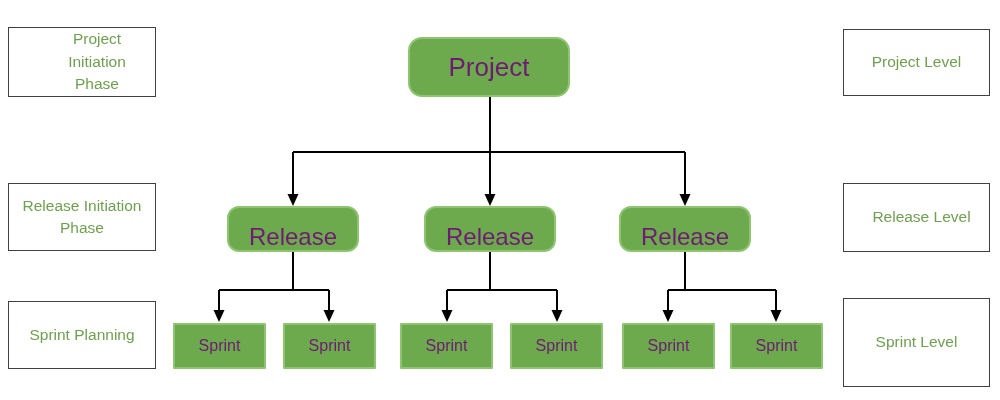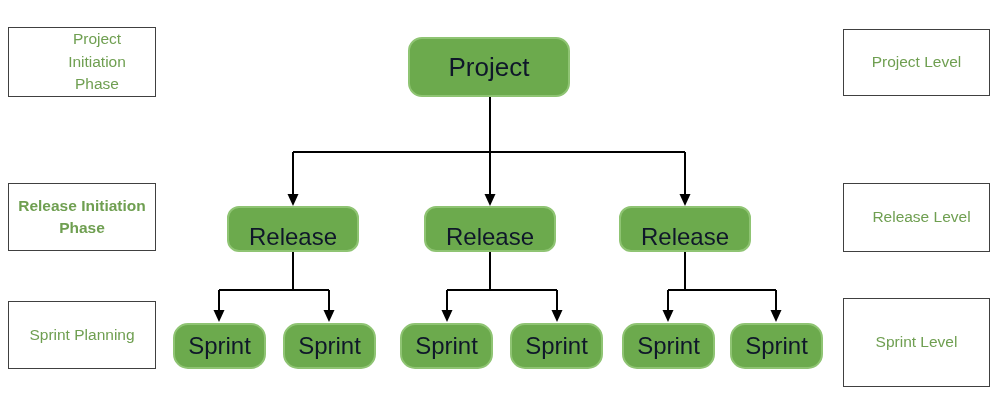--- a/index.html
+++ b/index.html
@@ -13,42 +13,42 @@
     width: 1000px;
     height: 400px;
     background: #ffffff;
     overflow: hidden;
   }
   
   .node {
     position: absolute;
     background: #6caa4d;
     border: 2px solid #8fc473;
-    color: #0f172a;
+    color: #701a75;
     display: flex;
     align-items: center;
     justify-content: center;
     box-sizing: border-box;
     text-align: center;
     line-height: 1.1;
   }
   .node-project {
     left: 408px; top: 37px; width: 162px; height: 60px;
     border-radius: 14px; font-size: 26px;
   }
   .node-release {
     top: 206px; width: 132px; height: 46px;
     border-radius: 12px; font-size: 24px; align-items: flex-end;
   }
   .node-release.r1 { left: 227px; }
   .node-release.r2 { left: 424px; }
   .node-release.r3 { left: 619px; }
   .node-sprint {
     top: 323px; width: 93px; height: 46px;
-    border-radius: 15px; font-size: 24px;
+    border-radius: 1px; font-size: 16px;
   }
   .node-sprint.s1 { left: 173px; }
   .node-sprint.s2 { left: 283px; }
   .node-sprint.s3 { left: 400px; }
   .node-sprint.s4 { left: 510px; }
   .node-sprint.s5 { left: 622px; }
   .node-sprint.s6 { left: 730px; }
   
   .side-label {
     position: absolute;
@@ -60,21 +60,21 @@
     justify-content: center;
     box-sizing: border-box;
     text-align: center;
     font-size: 15.5px;
     line-height: 1.45;
     padding: 2px 6px;
   }
   .side-left  { left: 8px;   width: 148px; }
   .side-right { left: 843px; width: 147px; }
   .pos-l1 { top: 27px;  height: 70px; padding-left: 36px; }
-  .pos-l2 { top: 183px; height: 68px; font-weight: bold; }
+  .pos-l2 { top: 183px; height: 68px; }
   .pos-l3 { top: 301px; height: 68px; }
   .pos-r1 { top: 29px;  height: 67px; }
   .pos-r2 { top: 183px; height: 69px; padding-left: 16px; }
   .pos-r3 { top: 298px; height: 89px; }
   
   .connectors {
     position: absolute;
     left: 0; top: 0;
     width: 1000px; height: 400px;
     pointer-events: none;

